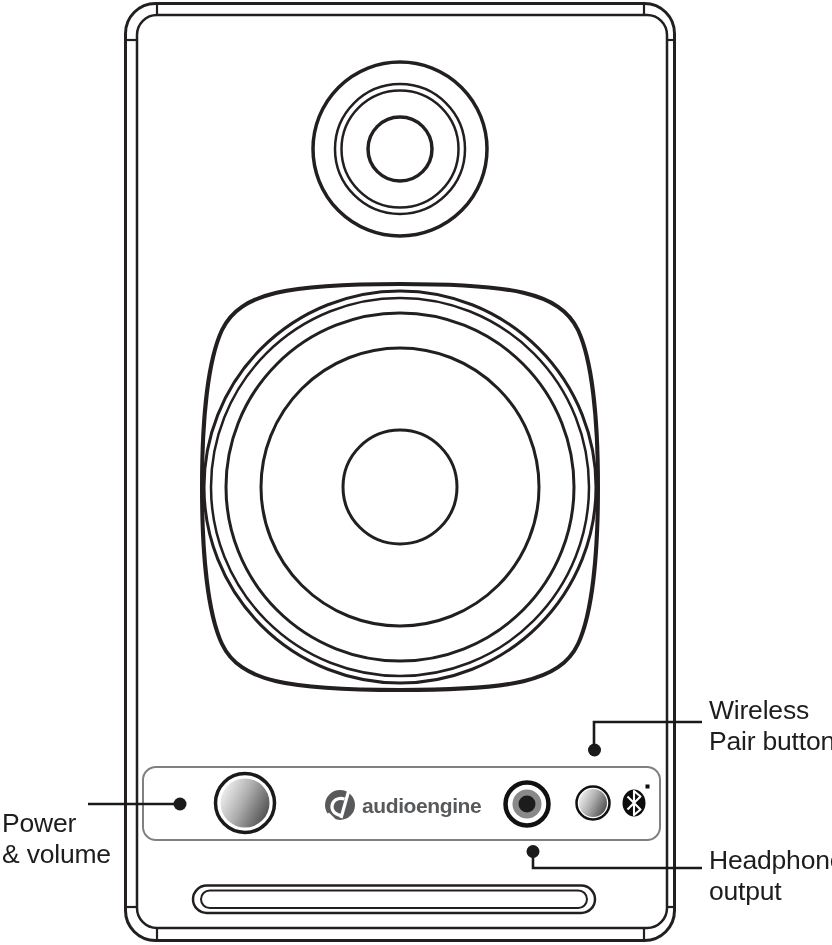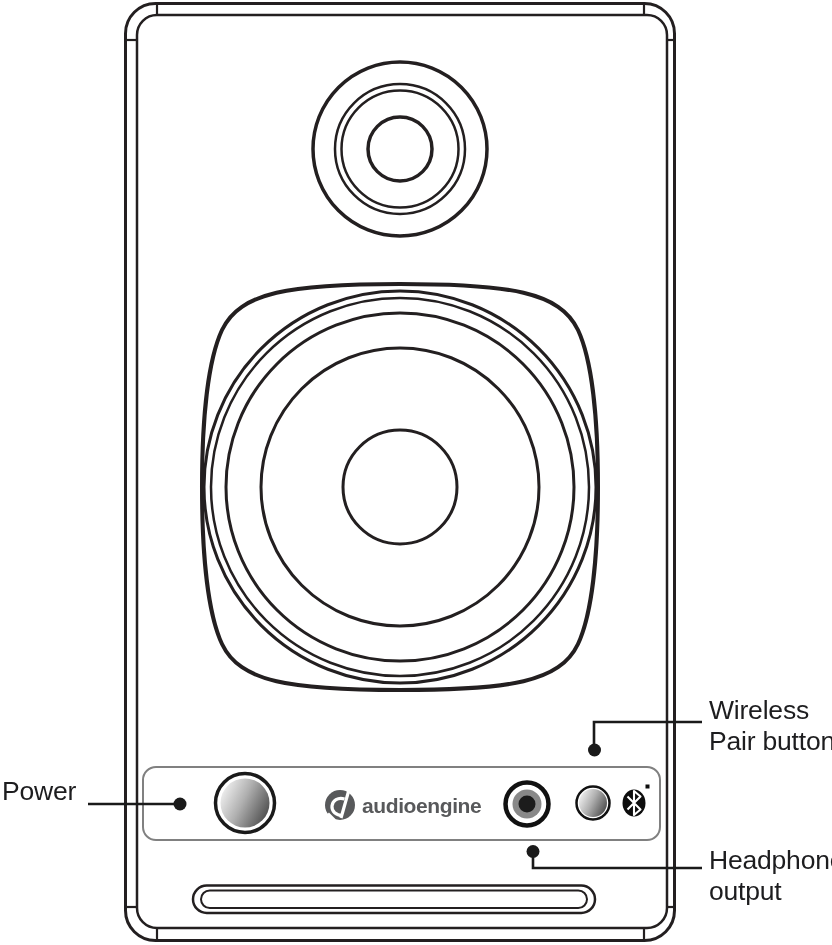--- a/index.html
+++ b/index.html
@@ -119,22 +119,23 @@
         <path d="M702,722 H594 V746" stroke-width="2.6"></path>
         <circle cx="594.5" cy="750" r="6.5" fill="#1a1a1a" stroke="none"></circle>
       </g>
       <g>
         <circle cx="533" cy="851.5" r="6.5" fill="#1a1a1a" stroke="none"></circle>
         <path d="M533,856 V868 H702" stroke-width="2.6"></path>
       </g>
     </g>
   </svg>
 
-  <div class="callout-label" style="left:2px;top:776px;">
+  <div class="callout-label" style="left:2px;top:808px;">
     <span>Power</span>
+    <span>&amp; volume</span>
   </div>
 
   <div class="callout-label" style="left:709px;top:695px;">
     <span>Wireless</span>
     <span>Pair button</span>
   </div>
 
   <div class="callout-label" style="left:709px;top:845px;">
     <span>Headphone</span>
     <span>output</span>

